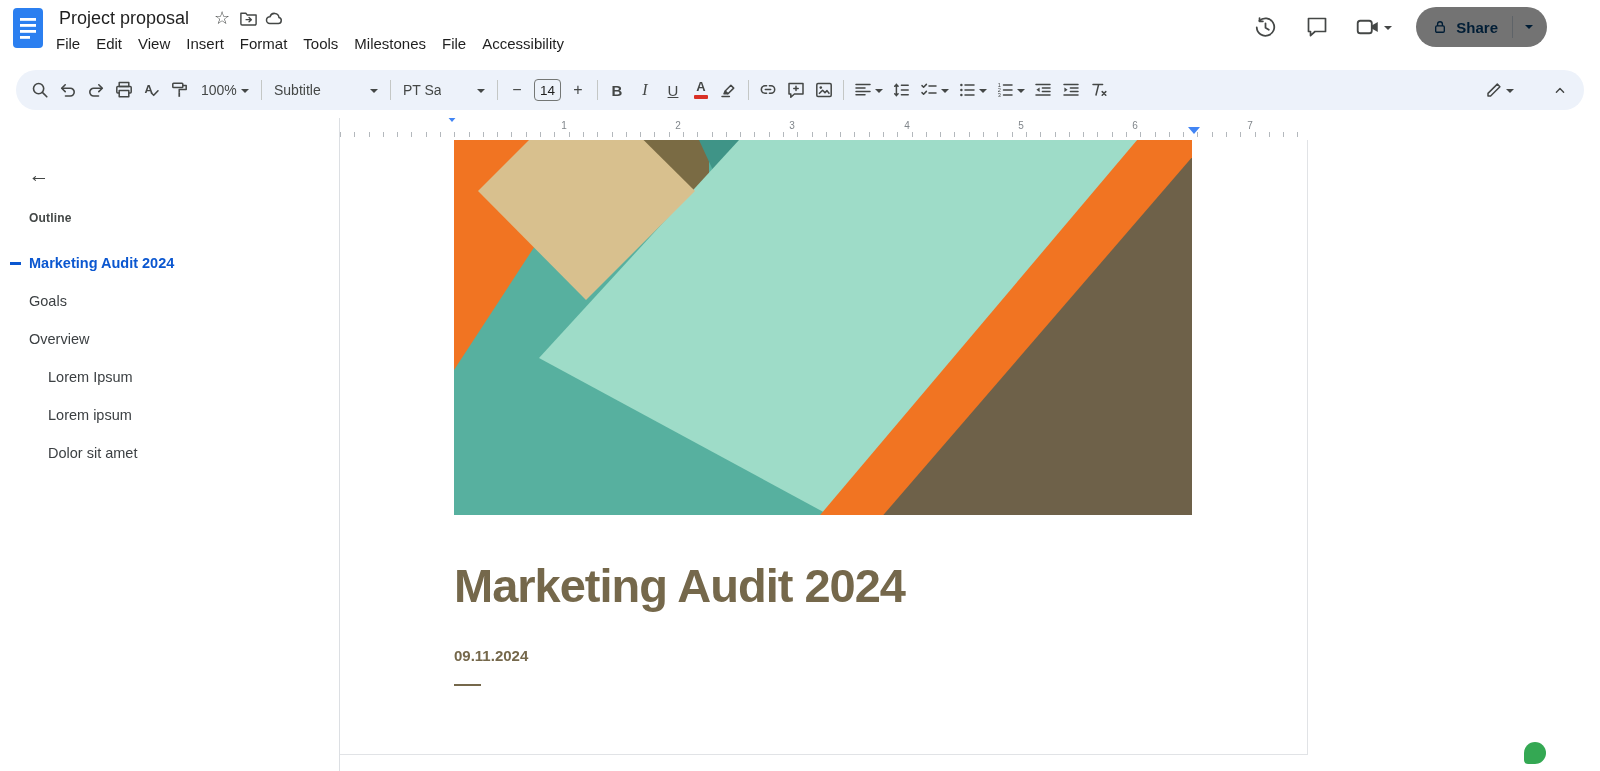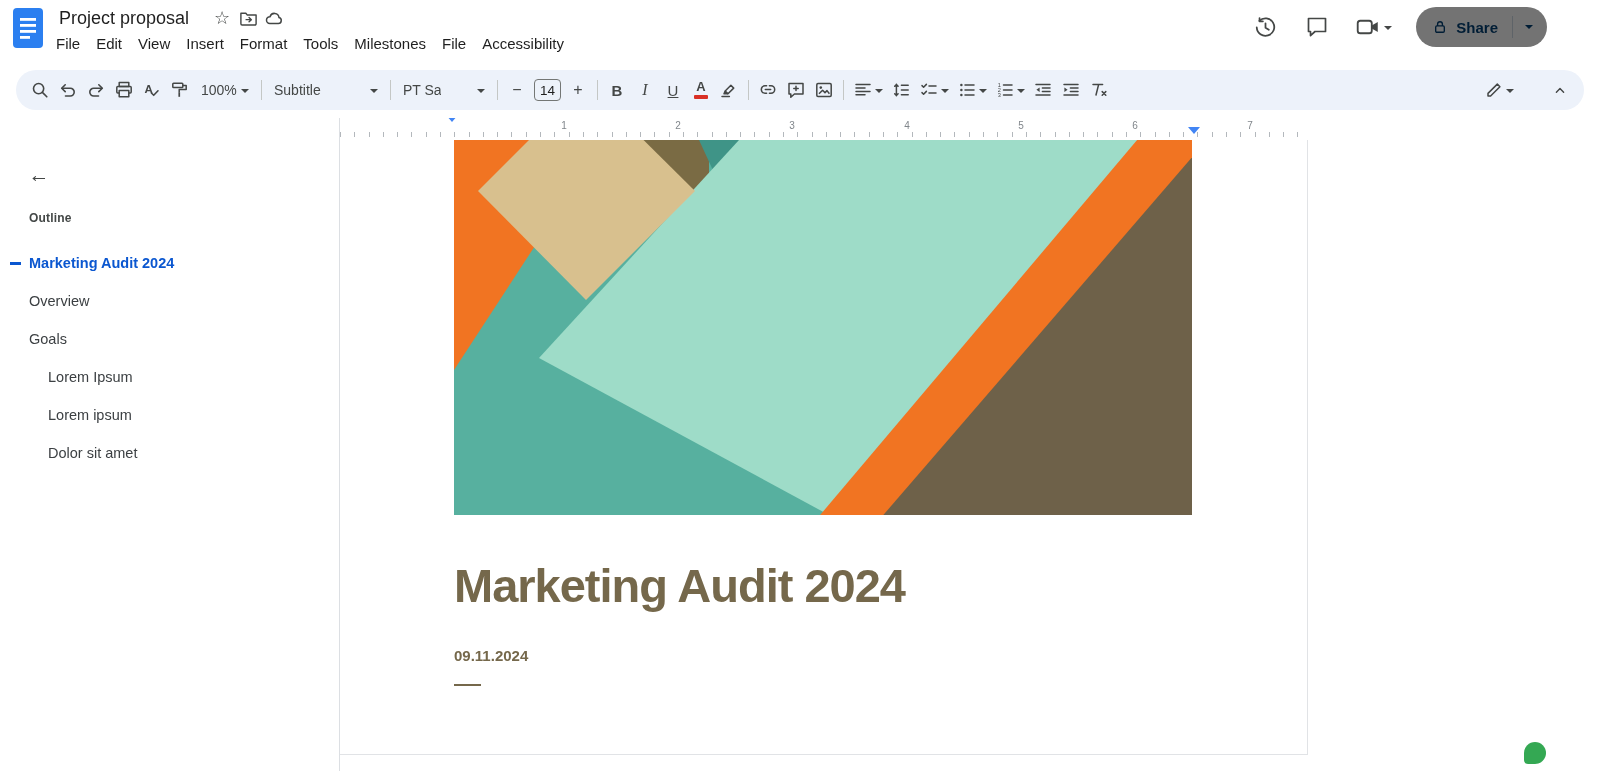--- a/index.html
+++ b/index.html
@@ -371,25 +371,25 @@
     <aside class="outline">
       <span class="back-btn">←</span>
       <span class="outline-label">Outline</span>
       <div class="outline-list">
         <div class="o-item active">
           <span class="o-dash"></span>
           <span>Marketing Audit 2024</span>
         </div>
         <div class="o-item">
 
+          <span>Goals</span>
+        </div>
+        <div class="o-item">
+
           <span>Overview</span>
-        </div>
-        <div class="o-item">
-
-          <span>Goals</span>
         </div>
         <div class="o-item indent1">
 
           <span>Lorem Ipsum</span>
         </div>
         <div class="o-item indent1">
 
           <span>Lorem ipsum</span>
         </div>
         <div class="o-item indent1">

